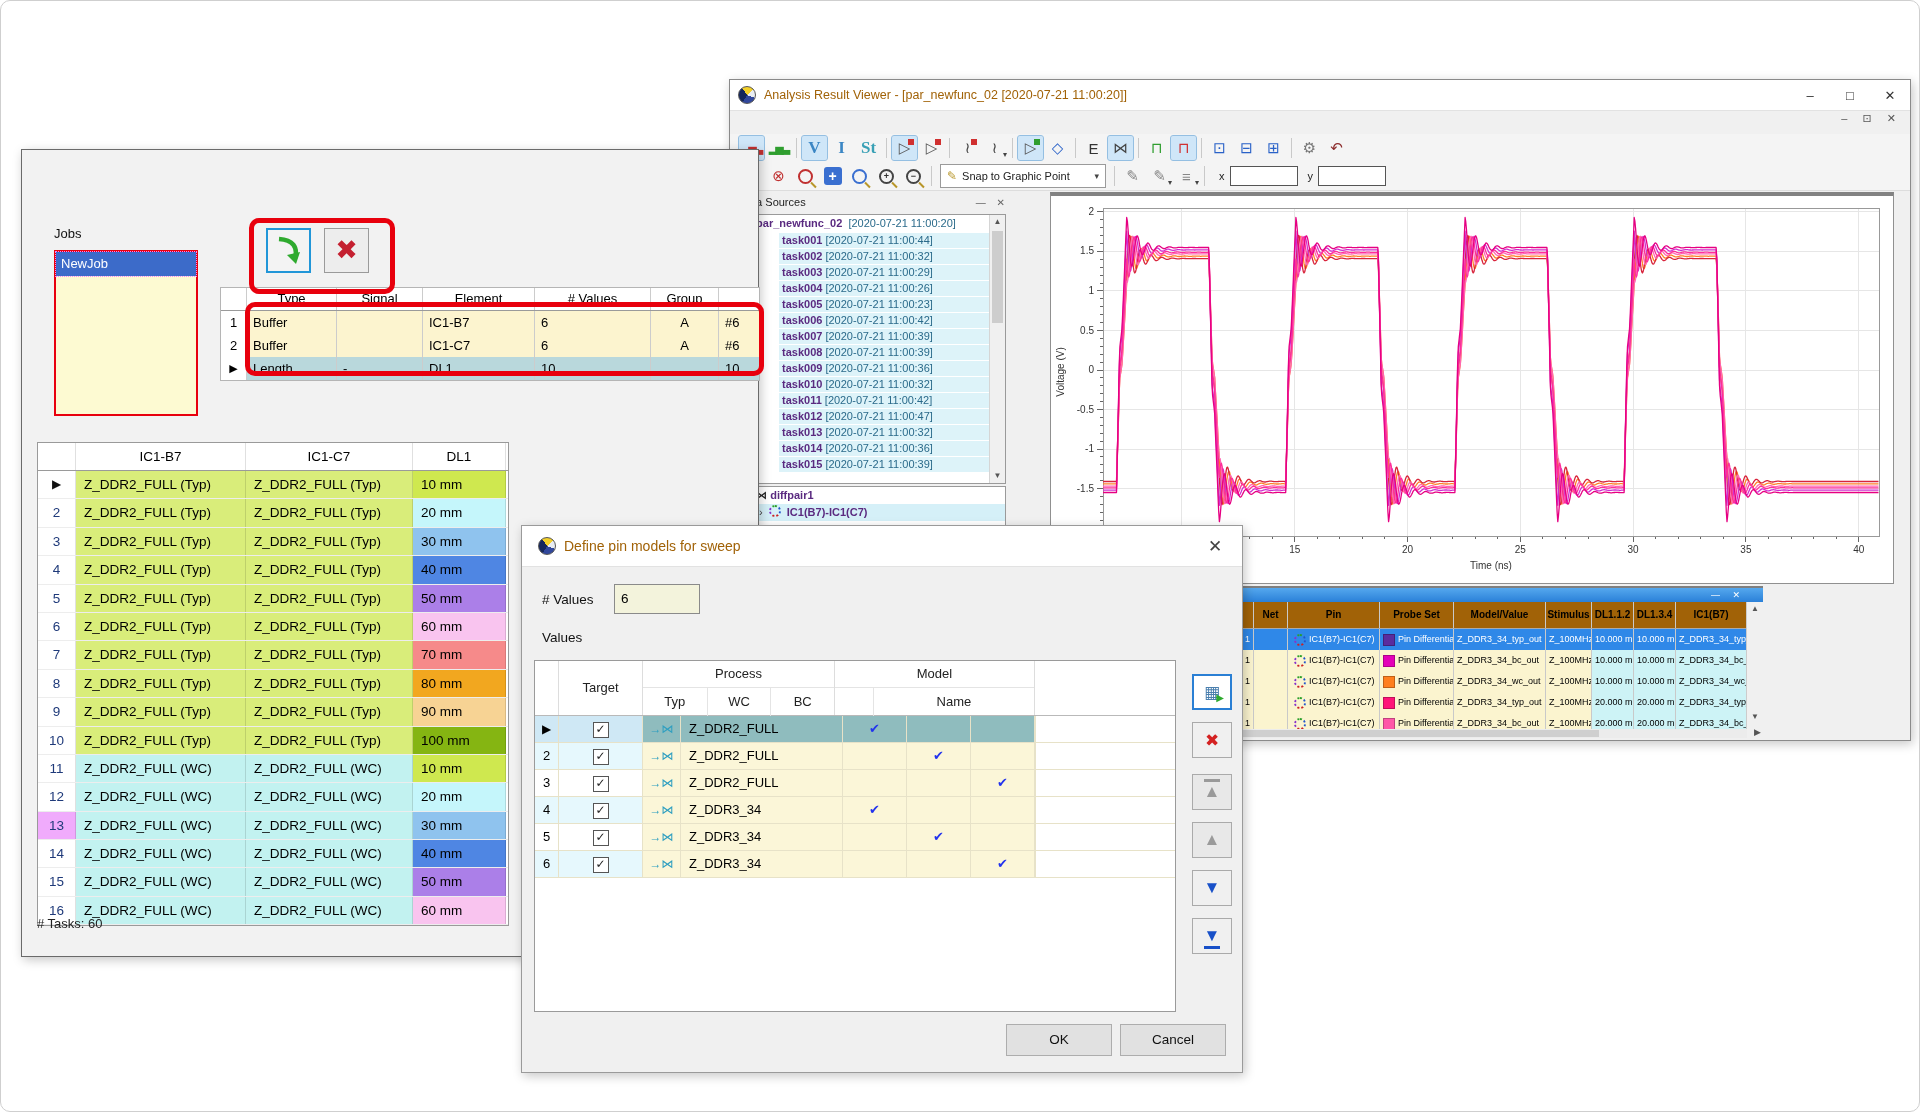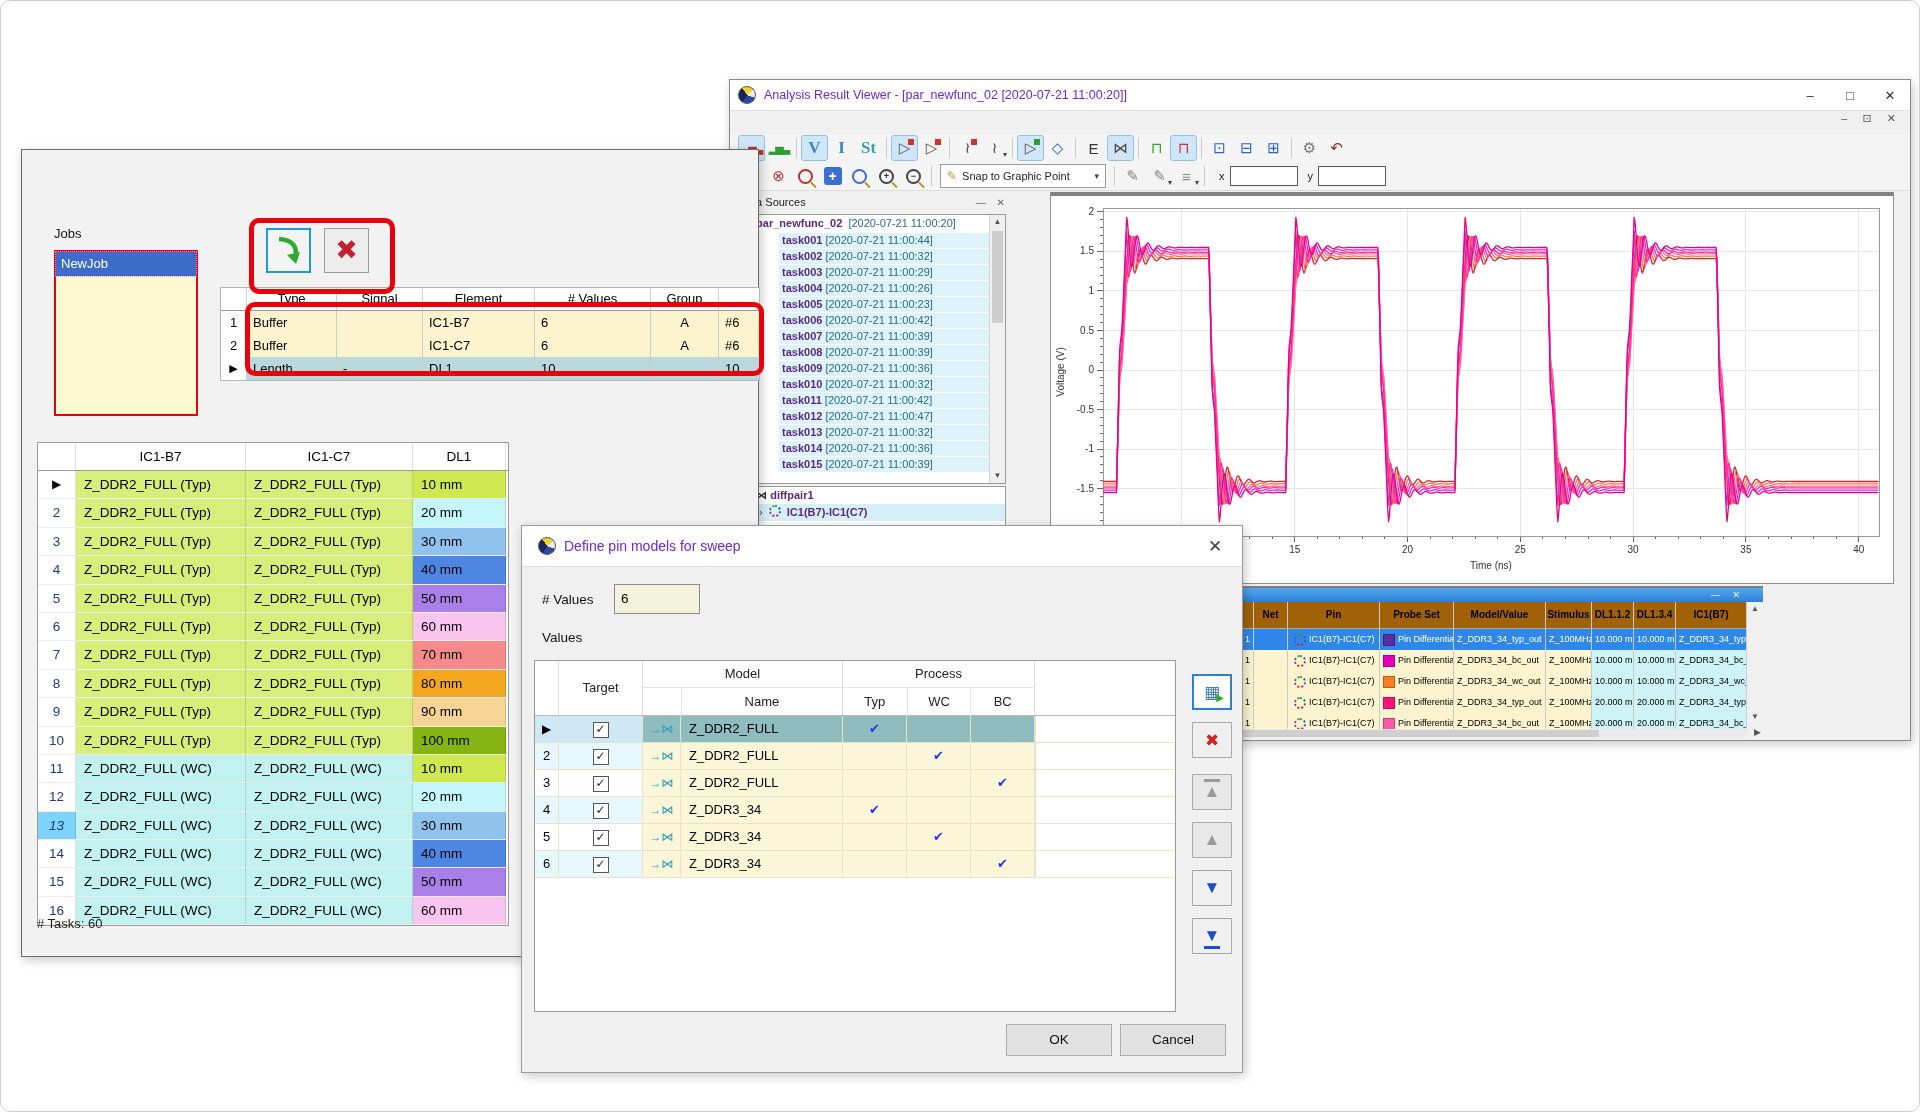--- a/index.html
+++ b/index.html
@@ -1,21 +1,21 @@
 <!DOCTYPE html>
 <html><head>
 <meta charset="utf-8">
 <style>
   html,body{margin:0;padding:0;background:#fff;font-family:"Liberation Sans","DejaVu Sans",sans-serif;}
   #stage{position:relative;width:1918px;height:1110px;background:#fff;border:1px solid #cfcfcf;border-radius:10px;overflow:hidden;}
   .win{position:absolute;background:#f0f0f0;border:1px solid #8a8a8a;box-shadow:2px 3px 10px rgba(0,0,0,.22);}
   .titlebar{position:absolute;left:0;top:0;right:0;background:#ffffff;display:flex;align-items:center;border-bottom:1px solid #e2e2e2;}
   .appicon{width:16px;height:16px;border-radius:50%;border:1px solid #555;display:inline-block;flex:none;
     background:conic-gradient(from 210deg,#14265c 0 32%,#f3d02a 32% 55%,#e9edf2 55% 72%,#31479c 72% 100%);}
-  .title-text{font-size:12.5px;color:#6d28d9;margin-left:8px;white-space:nowrap;}
+  .title-text{font-size:12.5px;color:#a16207;margin-left:8px;white-space:nowrap;}
   .wbtn{width:40px;text-align:center;color:#333;font-size:13px;cursor:default;}
   .redbox{position:absolute;border:5px solid #e8000d;border-radius:10px;pointer-events:none;z-index:30;}
   .cell{overflow:hidden;white-space:nowrap;box-sizing:border-box;}
   
   #ps-win{left:20px;top:148px;width:736px;height:806px;background:#f2f2f2;border-color:#6a6a6a;}
   #ps-title{height:36px;}
   #ps-jobs-label{position:absolute;left:32px;top:76px;font-size:13px;color:#111;}
   #ps-joblist{position:absolute;left:32px;top:100px;width:140px;height:162px;background:#fdfad2;border:2px solid #e8000d;}
   .job-item{height:24px;line-height:24px;font-size:13px;color:#fff;background:#3c6bc9;padding-left:5px;outline:1px dotted #e8f;}
   .ps-btn{position:absolute;width:45px;height:45px;box-sizing:border-box;display:flex;align-items:center;justify-content:center;background:#ededed;}
@@ -661,21 +661,21 @@
           <div class="cell mx-c" style="width: 167px; flex: 0 0 auto; background: rgb(194, 242, 240);">Z_DDR2_FULL (WC)</div>
           <div class="cell mx-c" style="width: 93px; flex: 0 0 auto; background: rgb(207, 232, 79);">10 mm</div>
         </div>
         <div class="mx-row">
           <div class="cell mx-c mx-num" style="width: 38px; flex: 0 0 auto; background: rgb(255, 255, 255);">12</div>
           <div class="cell mx-c" style="width: 170px; flex: 0 0 auto; background: rgb(194, 242, 240);">Z_DDR2_FULL (WC)</div>
           <div class="cell mx-c" style="width: 167px; flex: 0 0 auto; background: rgb(194, 242, 240);">Z_DDR2_FULL (WC)</div>
           <div class="cell mx-c" style="width: 93px; flex: 0 0 auto; background: rgb(197, 246, 251);">20 mm</div>
         </div>
         <div class="mx-row">
-          <div class="cell mx-c mx-num" style="width: 38px; flex: 0 0 auto; background: #7dd3fc; font-style: italic;">13</div>
+          <div class="cell mx-c mx-num" style="width: 38px; flex: 0 0 auto; background: #f0abfc;">13</div>
           <div class="cell mx-c" style="width: 170px; flex: 0 0 auto; background: rgb(194, 242, 240);">Z_DDR2_FULL (WC)</div>
           <div class="cell mx-c" style="width: 167px; flex: 0 0 auto; background: rgb(194, 242, 240);">Z_DDR2_FULL (WC)</div>
           <div class="cell mx-c" style="width: 93px; flex: 0 0 auto; background: rgb(143, 195, 238);">30 mm</div>
         </div>
         <div class="mx-row">
           <div class="cell mx-c mx-num" style="width: 38px; flex: 0 0 auto; background: rgb(255, 255, 255);">14</div>
           <div class="cell mx-c" style="width: 170px; flex: 0 0 auto; background: rgb(194, 242, 240);">Z_DDR2_FULL (WC)</div>
           <div class="cell mx-c" style="width: 167px; flex: 0 0 auto; background: rgb(194, 242, 240);">Z_DDR2_FULL (WC)</div>
           <div class="cell mx-c" style="width: 93px; flex: 0 0 auto; background: rgb(79, 134, 227);">40 mm</div>
         </div>
@@ -704,33 +704,33 @@
       <span class="title-text" style="font-size:14px">Define pin models for sweep</span>
     </div>
     <div id="dlg-close">✕</div>
     <div id="dlg-nv-label"># Values</div>
     <div id="dlg-nv">6</div>
     <div id="dlg-values-label">Values</div>
     <div id="dlg-table">
         <div class="dh">
           <div class="cell col" style="width: 24px;"></div>
           <div class="cell col" style="width: 84px; line-height: 54px; text-align: center;">Target</div>
-          <div class="col dgrp" style="width: 200px;">
-            <div class="top">Model</div>
-            <div class="bot">
-              <div class="cell" style="width: 38px;"></div>
-              <div class="cell" style="width: 162px; text-align: center; border-left: 1px solid rgb(228, 228, 228);">Name</div>
-            </div>
-          </div>
           <div class="col dgrp" style="width: 192px;">
             <div class="top">Process</div>
             <div class="bot">
               <div class="cell" style="width: 64px; text-align: center;">Typ</div>
               <div class="cell" style="width: 64px; text-align: center; border-left: 1px solid rgb(228, 228, 228);">WC</div>
               <div class="cell" style="width: 64px; text-align: center; border-left: 1px solid rgb(228, 228, 228);">BC</div>
+            </div>
+          </div>
+          <div class="col dgrp" style="width: 200px;">
+            <div class="top">Model</div>
+            <div class="bot">
+              <div class="cell" style="width: 38px;"></div>
+              <div class="cell" style="width: 162px; text-align: center; border-left: 1px solid rgb(228, 228, 228);">Name</div>
             </div>
           </div>
           <div class="col" style="width: 140px; border-right: none;"></div>
         </div>
         <div class="dl-row">
           <div class="cell dl-c" style="width: 24px; text-align: center; background: rgb(207, 232, 245); font-size: 12px;">▶</div>
           <div class="cell dl-c" style="width: 84px; text-align: center; background: rgb(207, 232, 245);"><span class="chk">✓</span></div>
           <div class="cell dl-c" style="width: 38px; text-align: center; background: rgb(143, 188, 190);"><span style="color: rgb(47, 159, 192); font-size: 12px;">→⋈</span></div>
           <div class="cell dl-c" style="width: 162px; padding-left: 8px; background: rgb(143, 188, 190);">Z_DDR2_FULL</div>
           <div class="cell dl-c" style="width: 64px; text-align: center; background: rgb(143, 188, 190);"><span class="pchk">✔</span></div>

